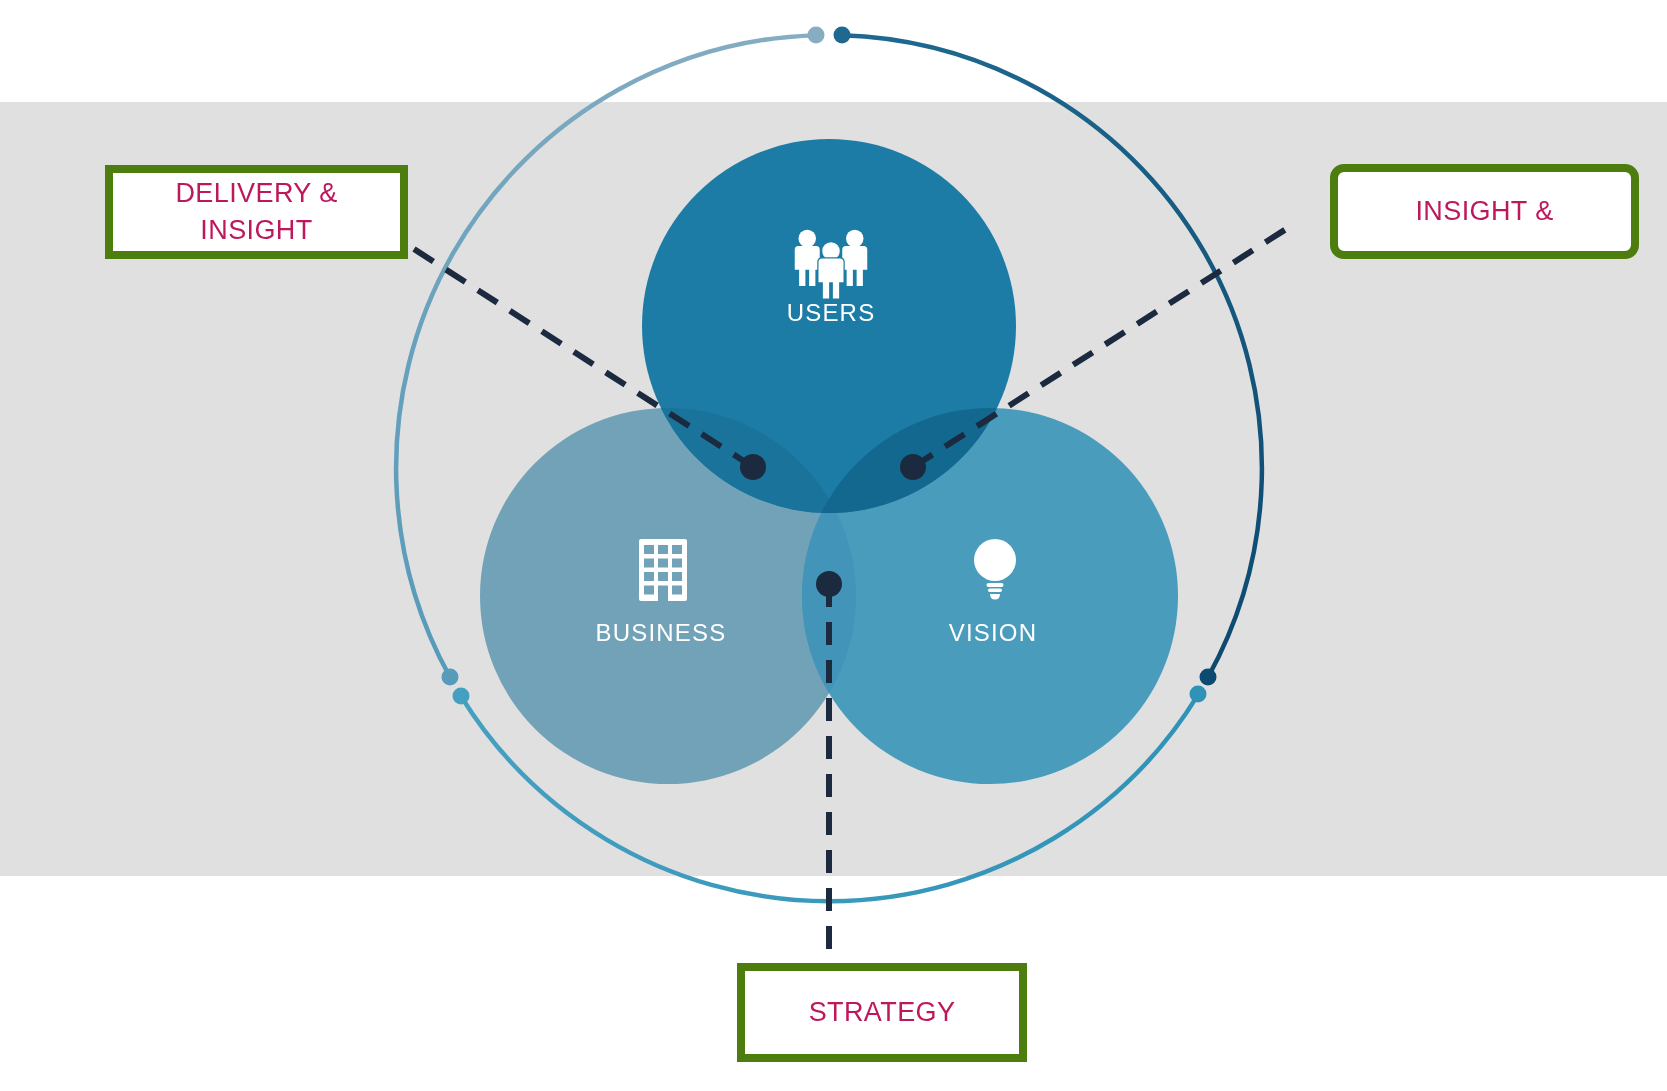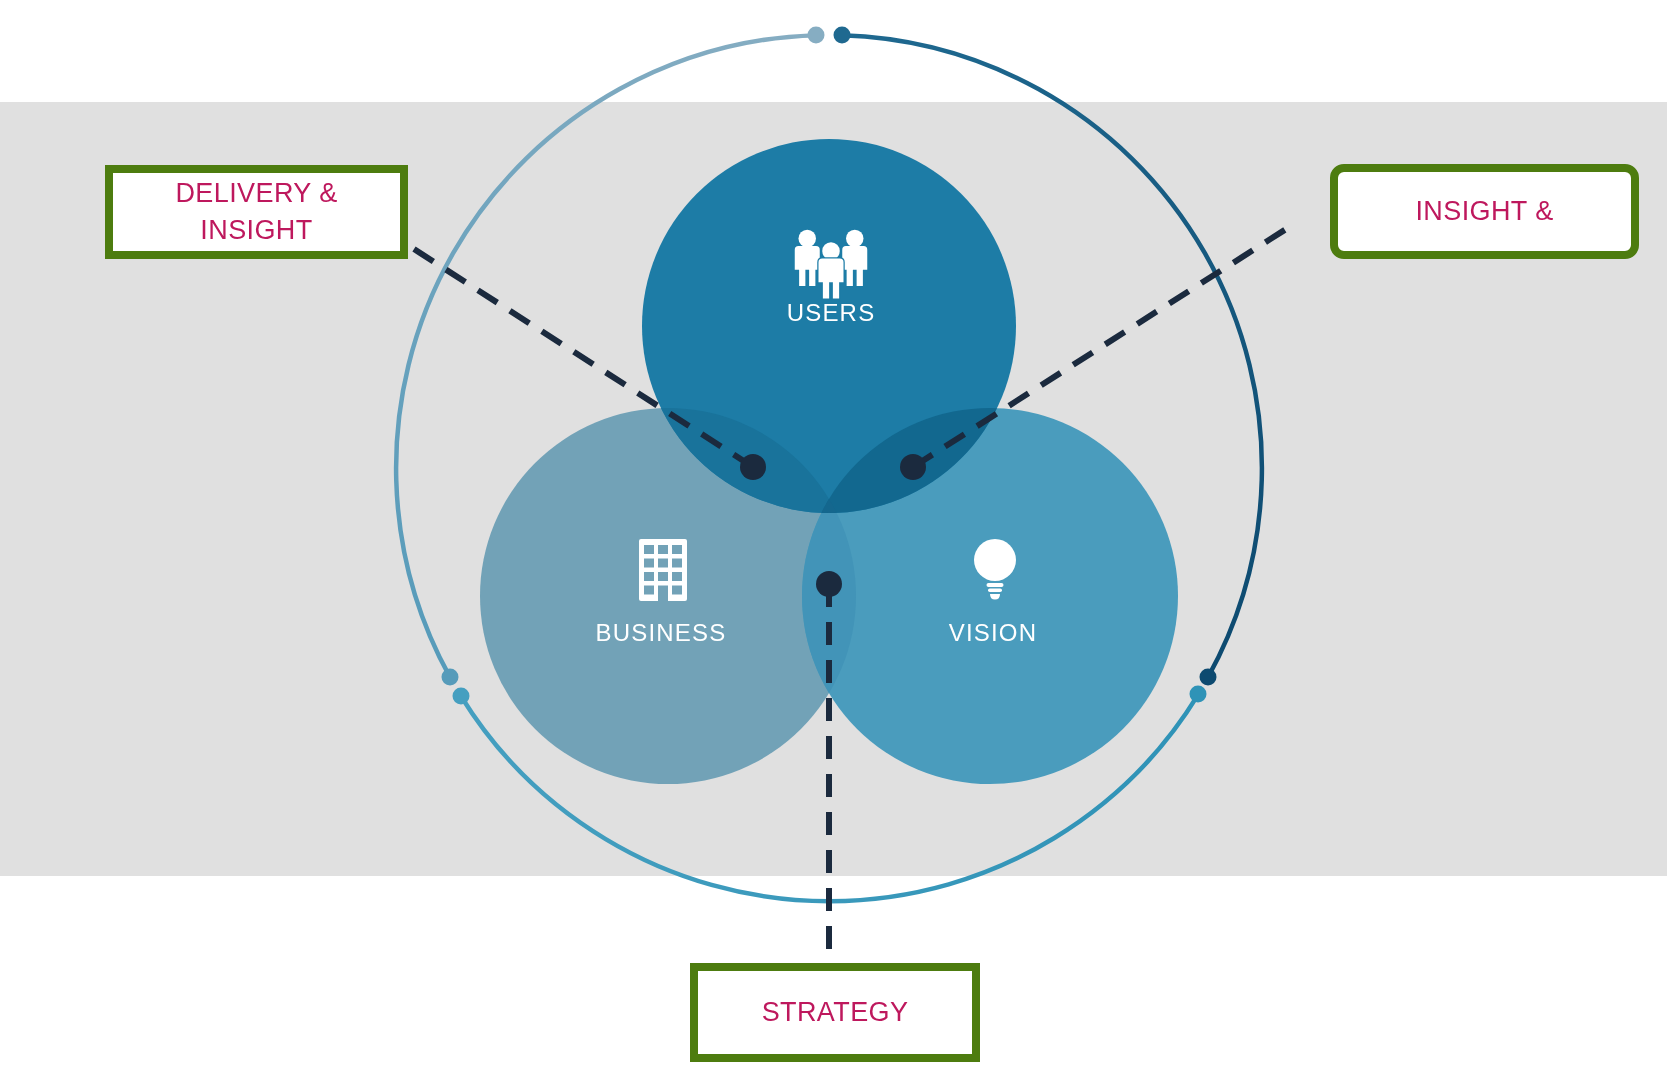--- a/index.html
+++ b/index.html
@@ -6,21 +6,21 @@
   #canvas{position:relative;width:1667px;height:1091px;overflow:hidden;background:#ffffff;
           font-family:"Liberation Sans", sans-serif;}
   #band{position:absolute;left:0;top:102px;width:1667px;height:774px;background:#e0e0e0;}
   svg{position:absolute;left:0;top:0;}
   .callout{position:absolute;box-sizing:border-box;background:#ffffff;border:8px solid #4d7c0f;
            display:flex;flex-direction:column;align-items:center;justify-content:center;
            font-size:27px;line-height:1.36;color:#be185d;text-align:center;letter-spacing:0.4px;margin-left:36px;}
   .callout span{display:block;}
   #delivery-box{left:69px;top:165px;width:303px;height:94px;}
   #insight-box{left:1294px;top:164px;width:309px;height:95px;border-radius:14px;}
-  #strategy-box{left:654px;top:963px;width:290px;height:99px;}
+  #strategy-box{left:701px;top:963px;width:290px;height:99px;}
   .circle-label{fill:#ffffff;font-size:24px;letter-spacing:1.2px;text-anchor:middle;
                 font-family:"Liberation Sans", sans-serif;}
 </style>
 </head>
 <body>
 
 <div id="canvas">
 
   <div id="band"></div>
 

